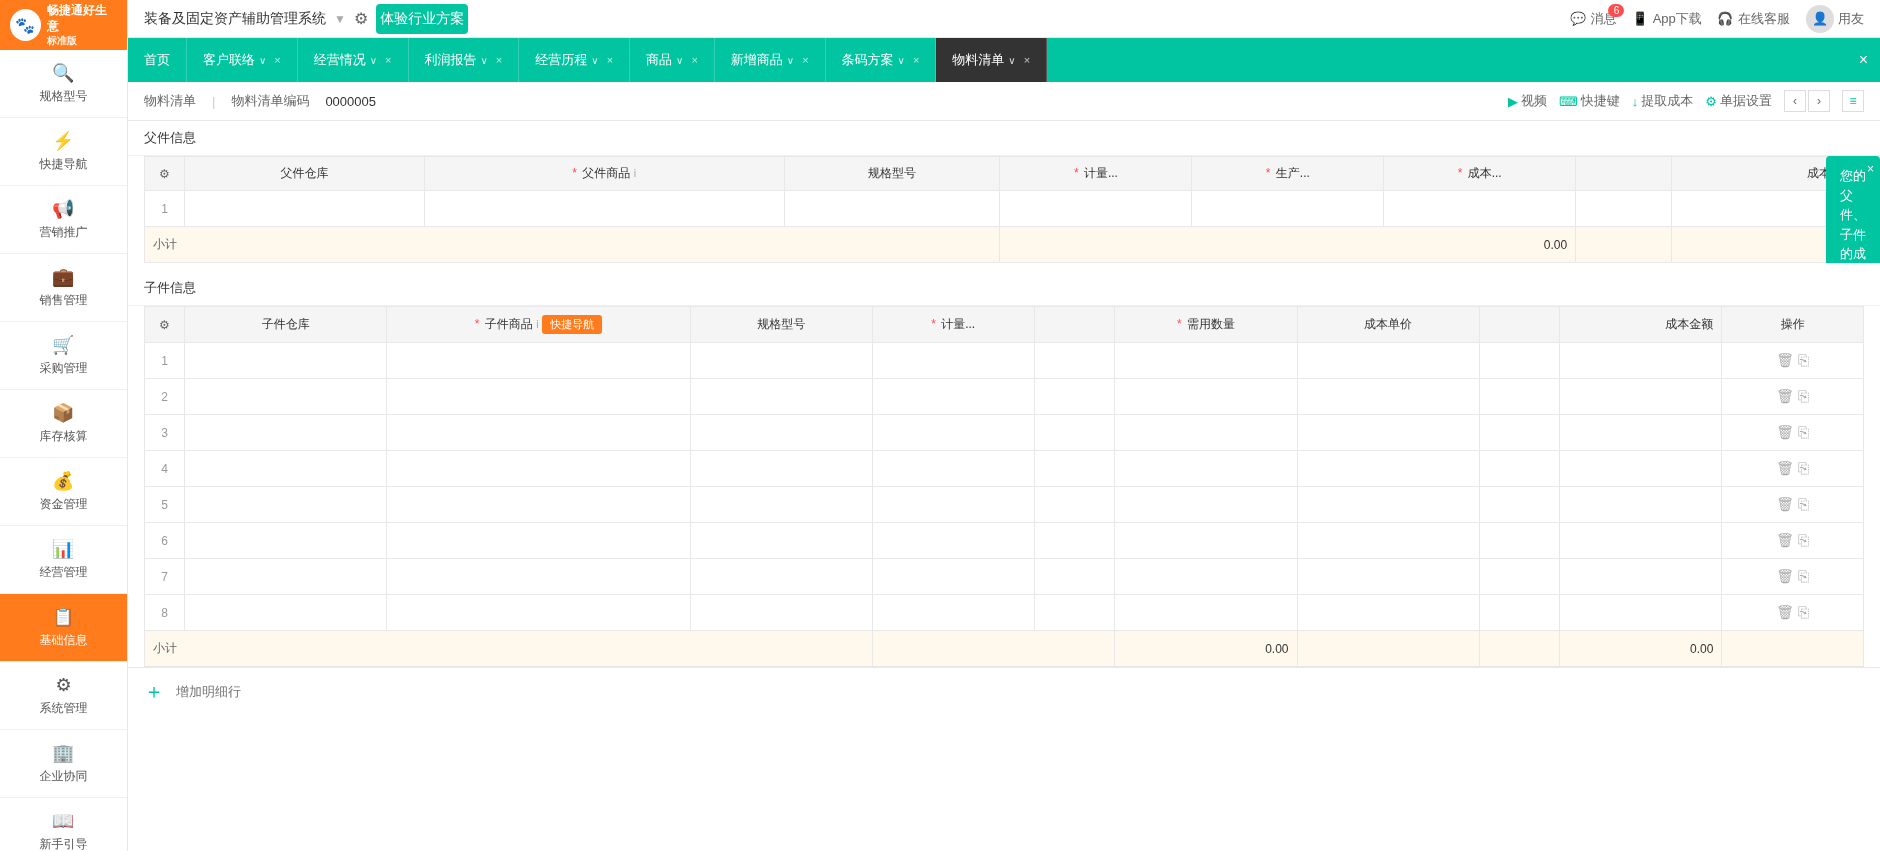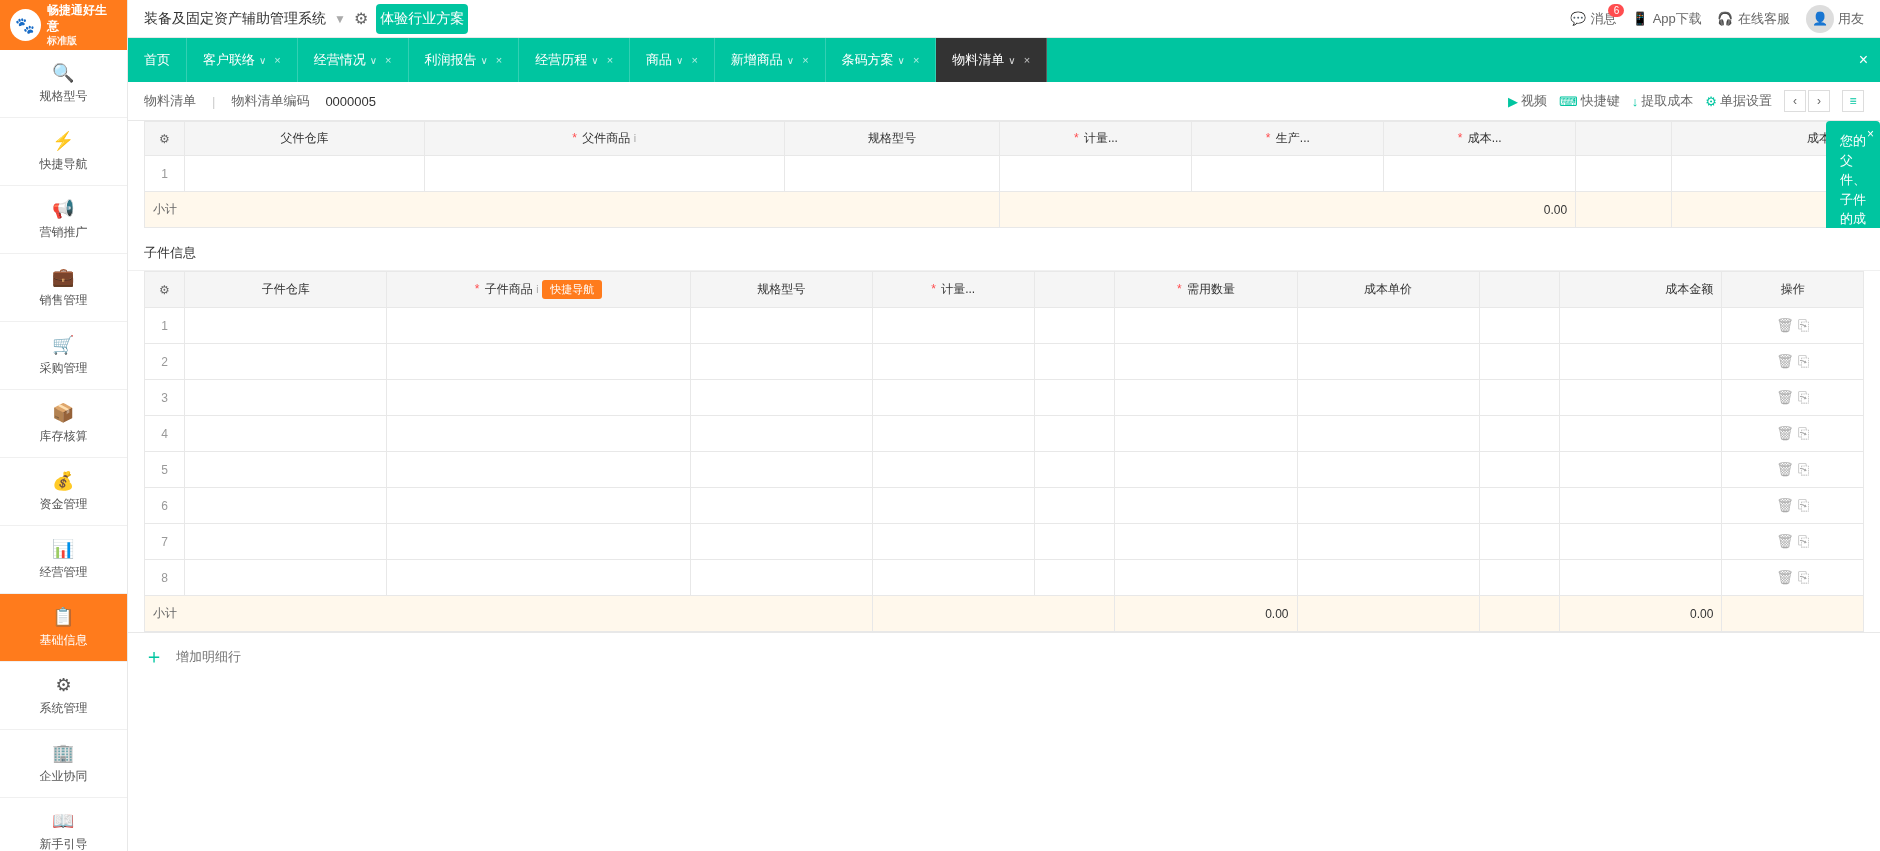--- a/index.html
+++ b/index.html
@@ -473,20 +473,21 @@
           <span>单据设置</span>
         </div>
         <div class="nav-arrows">
           <button class="nav-arrow-btn">‹</button>
           <button class="nav-arrow-btn">›</button>
         </div>
         <button class="grid-icon-btn">≡</button>
       </div>
     </div>
 
+    <div class="section-header">父件信息</div>
     <div class="table-wrapper" style="position:relative">
       <table class="data-table">
         <thead>
           <tr>
             <th class="col-num"><span class="th-gear">⚙</span></th>
             <th class="col-warehouse">
               <span>父件仓库</span>
             </th>
             <th class="col-product">
               <span class="required">*</span>

